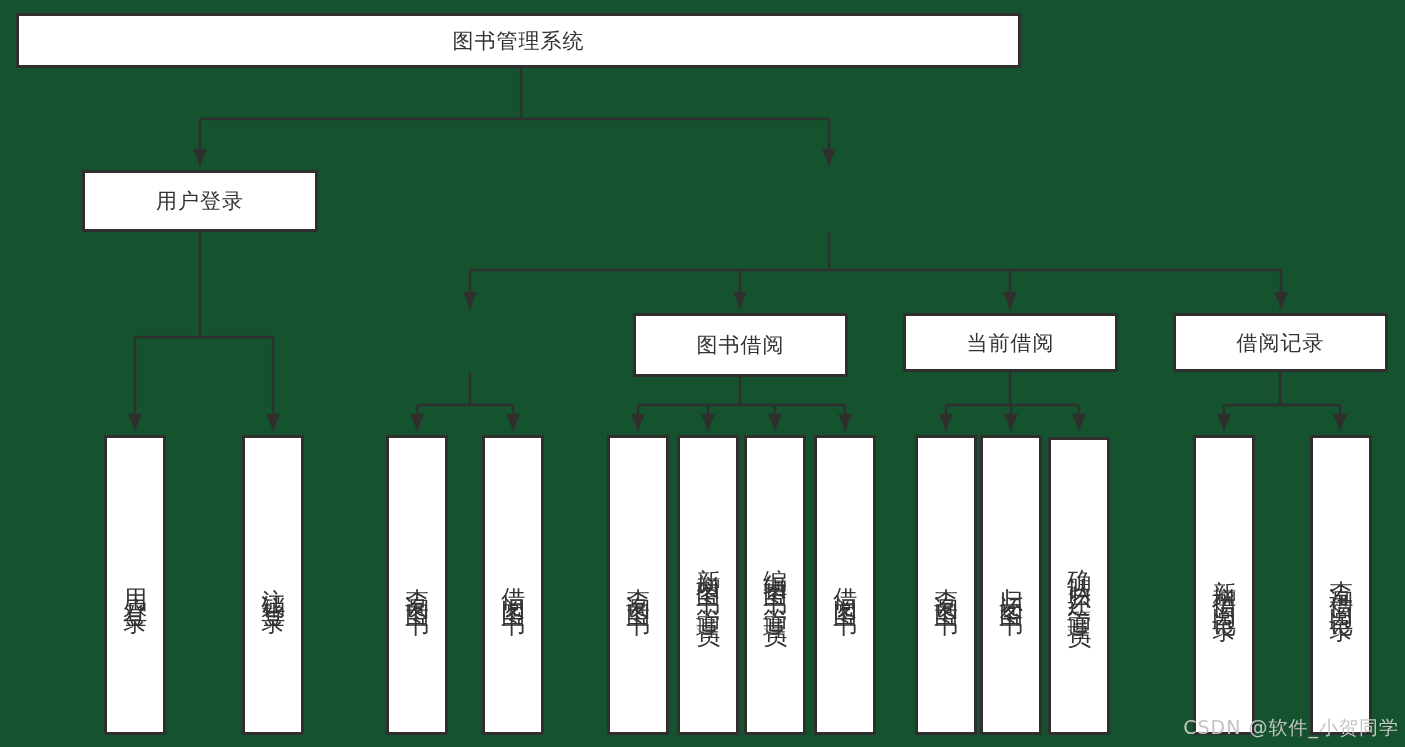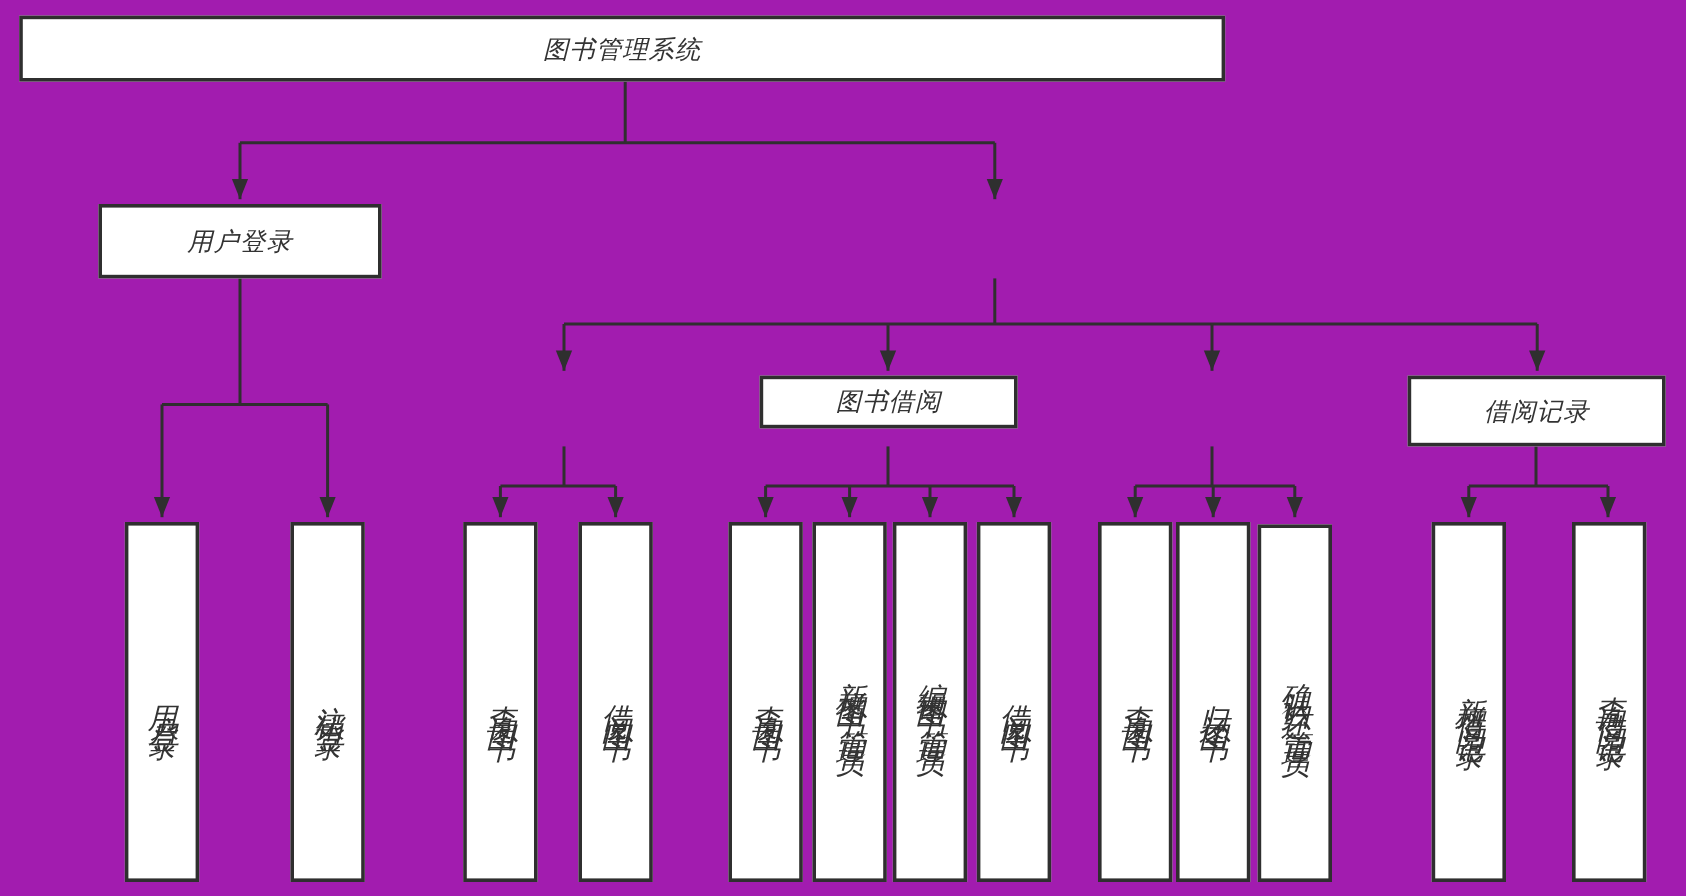--- a/index.html
+++ b/index.html
@@ -1,22 +1,21 @@
 <!DOCTYPE html>
 <html><head>
 <meta charset="utf-8">
 <style>
   html,body{margin:0;padding:0;background:#ffffff;}
   body{font-family:"DejaVu Sans","Liberation Sans",sans-serif;}
   .canvas{
     position:relative;
     width:1405px;height:747px;
-    background:#a21caf;
+    background:#14532d;
     overflow:hidden;
-    font-style:italic;
   }
   .connectors{
     position:absolute;left:0;top:0;width:1405px;height:747px;
     pointer-events:none;
   }
   .node{
     position:absolute;
     box-sizing:border-box;
     background:#ffffff;
     border:3px solid #2f2f2f;
@@ -108,22 +107,25 @@
   </svg>
 
   <div class="node h-box" style="left:16px;top:13px;width:1005px;height:55px">
     <span>图书管理系统</span>
   </div>
 
   <div class="node h-box" style="left:82px;top:170px;width:236px;height:62px">
     <span>用户登录</span>
   </div>
 
-  <div class="node h-box" style="left:633px;top:313px;width:215px;height:44px">
+  <div class="node h-box" style="left:633px;top:313px;width:215px;height:64px">
     <span>图书借阅</span>
+  </div>
+  <div class="node h-box" style="left:903px;top:313px;width:215px;height:59px">
+    <span>当前借阅</span>
   </div>
   <div class="node h-box" style="left:1173px;top:313px;width:215px;height:59px">
     <span>借阅记录</span>
   </div>
 
   <div class="node v-box" style="left:104px;top:435px;width:62px;height:300px">
     <span>用户登录</span>
   </div>
   <div class="node v-box" style="left:242px;top:435px;width:62px;height:300px">
     <span>注销登录</span>
@@ -159,13 +161,14 @@
     <span>确认归还（管理员）</span>
   </div>
 
   <div class="node v-box" style="left:1193px;top:435px;width:62px;height:300px">
     <span>新增借阅记录</span>
   </div>
   <div class="node v-box" style="left:1310px;top:435px;width:62px;height:300px">
     <span>查询借阅记录</span>
   </div>
 
+  <div class="watermark">CSDN @软件_小贺同学</div>
 </div>
 
 </body></html>

